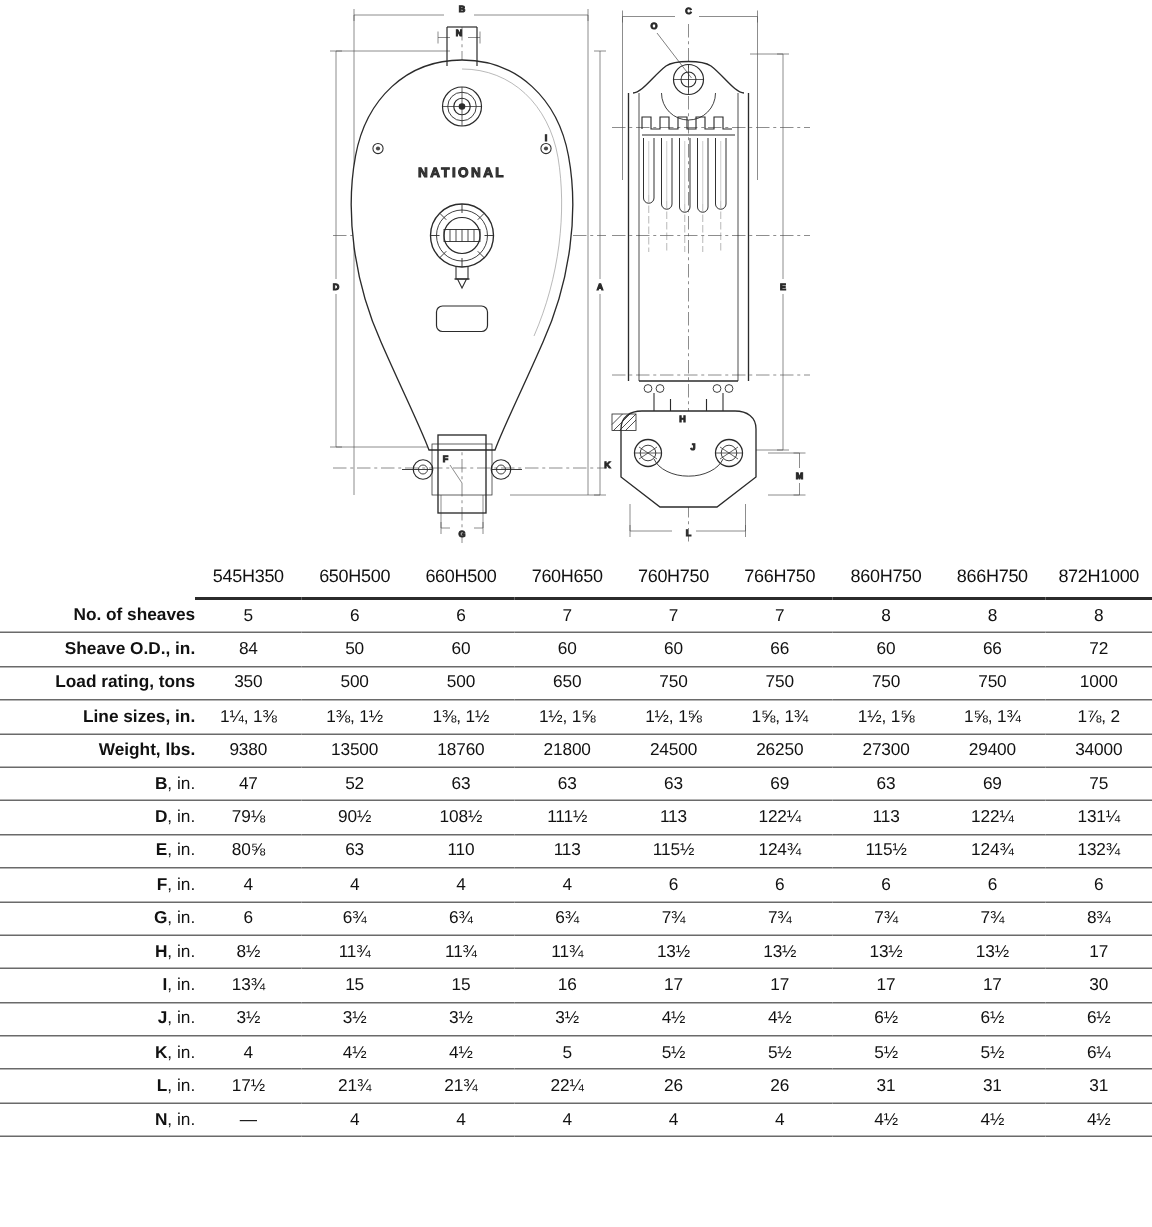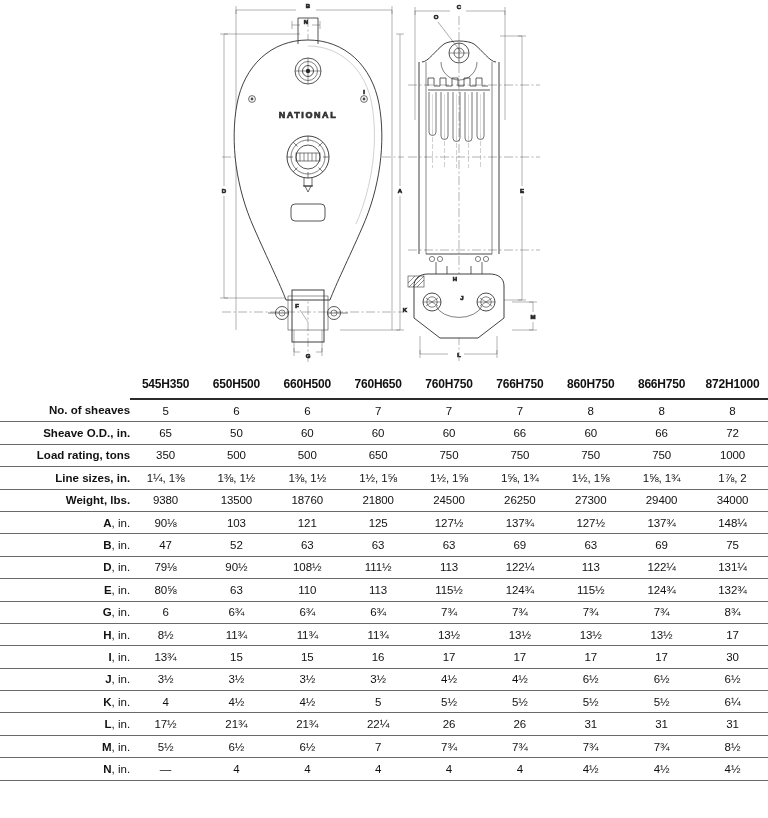--- a/index.html
+++ b/index.html
@@ -58,21 +58,21 @@
     margin: 0;
     height: 21.4px;
     font-size: 11.5px;
     vertical-align: middle;
     border-bottom: 1px solid #6a6a6a;
   }
   table.spec tr.header-row th {
     border-bottom: 2px solid #2b2b2b;
     border-top: none;
     font-size: 12px;
-    font-weight: bold;
+    font-weight: normal;
     text-align: center;
     letter-spacing: -0.2px;
     height: 24px;
     padding-bottom: 2px;
   }
   table.spec tr.header-row th.rowlabel-head {
     border-bottom: none;
   }
   td.rowlabel {
     text-align: right;
@@ -405,21 +405,21 @@
           <td class="datacell">6</td>
           <td class="datacell">7</td>
           <td class="datacell">7</td>
           <td class="datacell">7</td>
           <td class="datacell">8</td>
           <td class="datacell">8</td>
           <td class="datacell">8</td>
         </tr>
         <tr>
           <td class="rowlabel">Sheave O.D., in.</td>
-          <td class="datacell">65</td>
+          <td class="datacell">84</td>
           <td class="datacell">50</td>
           <td class="datacell">60</td>
           <td class="datacell">60</td>
           <td class="datacell">60</td>
           <td class="datacell">66</td>
           <td class="datacell">60</td>
           <td class="datacell">66</td>
           <td class="datacell">72</td>
         </tr>
         <tr>
@@ -452,32 +452,20 @@
           <td class="datacell">13500</td>
           <td class="datacell">18760</td>
           <td class="datacell">21800</td>
           <td class="datacell">24500</td>
           <td class="datacell">26250</td>
           <td class="datacell">27300</td>
           <td class="datacell">29400</td>
           <td class="datacell">34000</td>
         </tr>
         <tr>
-          <td class="rowlabel letter"><span>A</span><span class="unit">, in.</span></td>
-          <td class="datacell">90⅛</td>
-          <td class="datacell">103</td>
-          <td class="datacell">121</td>
-          <td class="datacell">125</td>
-          <td class="datacell">127½</td>
-          <td class="datacell">137¾</td>
-          <td class="datacell">127½</td>
-          <td class="datacell">137¾</td>
-          <td class="datacell">148¼</td>
-        </tr>
-        <tr>
           <td class="rowlabel letter"><span>B</span><span class="unit">, in.</span></td>
           <td class="datacell">47</td>
           <td class="datacell">52</td>
           <td class="datacell">63</td>
           <td class="datacell">63</td>
           <td class="datacell">63</td>
           <td class="datacell">69</td>
           <td class="datacell">63</td>
           <td class="datacell">69</td>
           <td class="datacell">75</td>
@@ -500,20 +488,32 @@
           <td class="datacell">63</td>
           <td class="datacell">110</td>
           <td class="datacell">113</td>
           <td class="datacell">115½</td>
           <td class="datacell">124¾</td>
           <td class="datacell">115½</td>
           <td class="datacell">124¾</td>
           <td class="datacell">132¾</td>
         </tr>
         <tr>
+          <td class="rowlabel letter"><span>F</span><span class="unit">, in.</span></td>
+          <td class="datacell">4</td>
+          <td class="datacell">4</td>
+          <td class="datacell">4</td>
+          <td class="datacell">4</td>
+          <td class="datacell">6</td>
+          <td class="datacell">6</td>
+          <td class="datacell">6</td>
+          <td class="datacell">6</td>
+          <td class="datacell">6</td>
+        </tr>
+        <tr>
           <td class="rowlabel letter"><span>G</span><span class="unit">, in.</span></td>
           <td class="datacell">6</td>
           <td class="datacell">6¾</td>
           <td class="datacell">6¾</td>
           <td class="datacell">6¾</td>
           <td class="datacell">7¾</td>
           <td class="datacell">7¾</td>
           <td class="datacell">7¾</td>
           <td class="datacell">7¾</td>
           <td class="datacell">8¾</td>
@@ -572,32 +572,20 @@
           <td class="datacell">21¾</td>
           <td class="datacell">21¾</td>
           <td class="datacell">22¼</td>
           <td class="datacell">26</td>
           <td class="datacell">26</td>
           <td class="datacell">31</td>
           <td class="datacell">31</td>
           <td class="datacell">31</td>
         </tr>
         <tr>
-          <td class="rowlabel letter"><span>M</span><span class="unit">, in.</span></td>
-          <td class="datacell">5½</td>
-          <td class="datacell">6½</td>
-          <td class="datacell">6½</td>
-          <td class="datacell">7</td>
-          <td class="datacell">7¾</td>
-          <td class="datacell">7¾</td>
-          <td class="datacell">7¾</td>
-          <td class="datacell">7¾</td>
-          <td class="datacell">8½</td>
-        </tr>
-        <tr>
           <td class="rowlabel letter"><span>N</span><span class="unit">, in.</span></td>
           <td class="datacell">—</td>
           <td class="datacell">4</td>
           <td class="datacell">4</td>
           <td class="datacell">4</td>
           <td class="datacell">4</td>
           <td class="datacell">4</td>
           <td class="datacell">4½</td>
           <td class="datacell">4½</td>
           <td class="datacell">4½</td>

